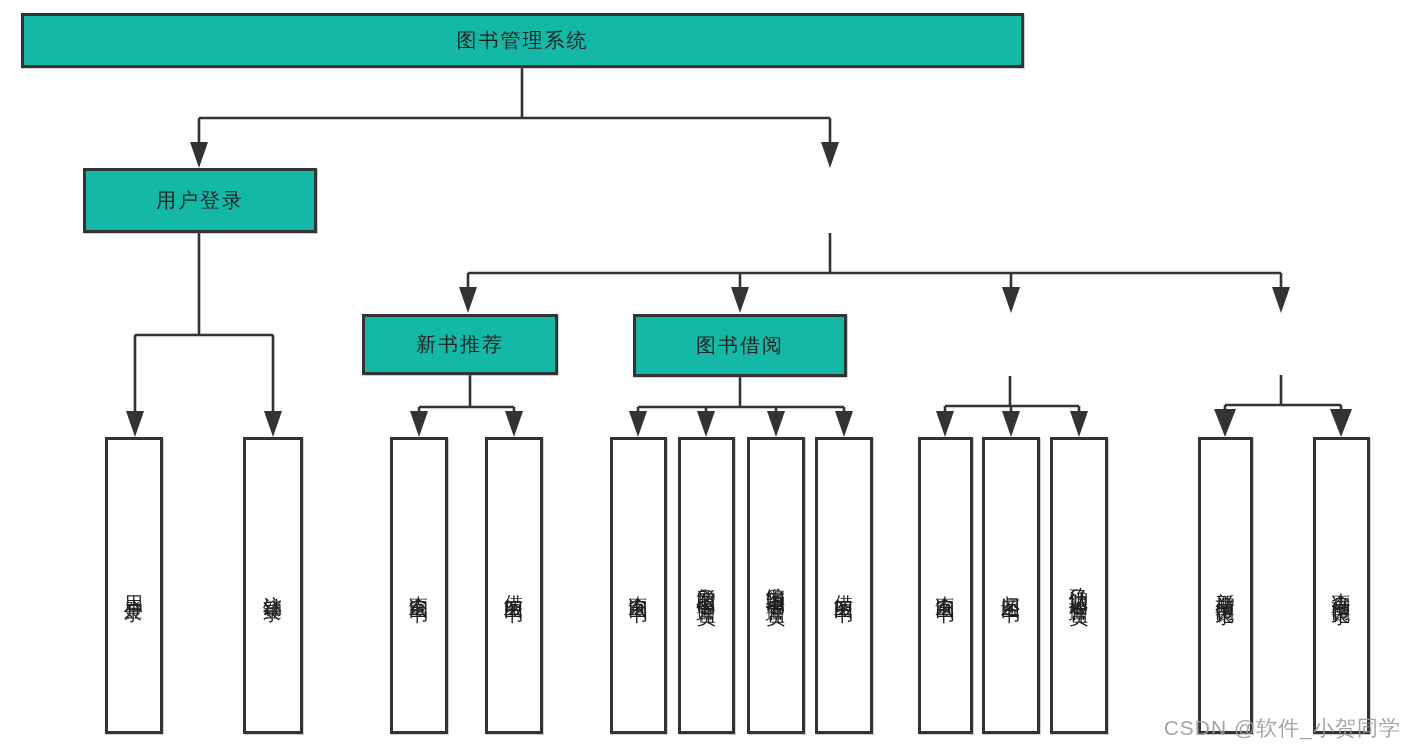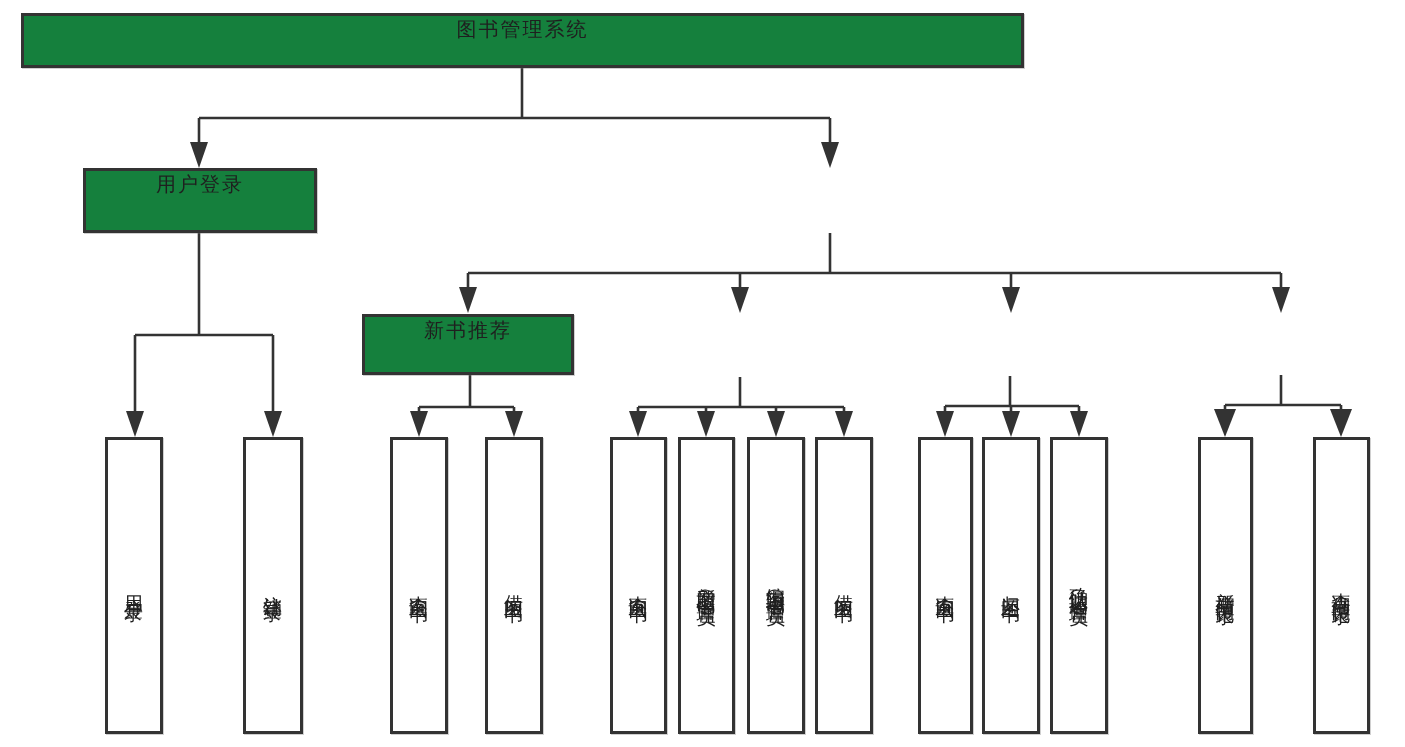--- a/index.html
+++ b/index.html
@@ -11,25 +11,25 @@
     font-family: "Liberation Sans", "DejaVu Sans", sans-serif;
     overflow: hidden;
   }
   #connectors {
     position: absolute;
     left: 0; top: 0;
     width: 1405px; height: 747px;
   }
   .node {
     position: absolute;
-    background: #15803d;
+    background: #14b8a6;
     border: 3px solid #333333;
     box-sizing: border-box;
     display: flex;
-    align-items: flex-start;
+    align-items: center;
     justify-content: center;
     color: #1f1f1f;
     font-size: 20px;
     letter-spacing: 2px;
     box-shadow: 1px 1px 0 rgba(120,120,120,0.35);
   }
   .leaf {
     position: absolute;
     top: 437px;
     height: 297px;
@@ -49,21 +49,21 @@
     text-orientation: mixed;
     line-height: 1.0;
     white-space: nowrap;
   }
   
   .box-root      { left: 21px;  top: 13px;  width: 1003px; height: 55px; }
   
   .box-user-login{ left: 83px;  top: 168px; width: 234px;  height: 65px; }
   .box-book-mgmt { left: 712px; top: 168px; width: 235px;  height: 65px; }
   
-  .box-l3-0 { left: 362px;  top: 314px; width: 212px; height: 61px; }
+  .box-l3-0 { left: 362px;  top: 314px; width: 196px; height: 61px; }
   .box-l3-1 { left: 633px;  top: 314px; width: 214px; height: 63px; }
   .box-l3-2 { left: 903px;  top: 314px; width: 214px; height: 62px; }
   .box-l3-3 { left: 1174px; top: 314px; width: 215px; height: 61px; }
   
   .leaf-0  { left: 105px;  width: 58px; }
   .leaf-1  { left: 243px;  width: 60px; }
   .leaf-2  { left: 390px;  width: 58px; }
   .leaf-3  { left: 485px;  width: 58px; }
   .leaf-4  { left: 610px;  width: 57px; }
   .leaf-5  { left: 678px;  width: 57px; }
@@ -168,20 +168,23 @@
     <span>图书管理系统</span>
   </div>
 
   <div class="node box-user-login">
     <span>用户登录</span>
   </div>
 
   <div class="node box-l3-0">
     <span>新书推荐</span>
   </div>
+  <div class="node box-l3-1">
+    <span>图书借阅</span>
+  </div>
 
   <div class="leaf leaf-0">
     <span>用户登录</span>
   </div>
   <div class="leaf leaf-1">
     <span>注销登录</span>
   </div>
 
   <div class="leaf leaf-2">
     <span>查询图书</span>
@@ -213,14 +216,15 @@
     <span>确认归还（管理员）</span>
   </div>
 
   <div class="leaf leaf-11">
     <span>新增借阅记录</span>
   </div>
   <div class="leaf leaf-12">
     <span>查询借阅记录</span>
   </div>
 
+  <div id="watermark">CSDN @软件_小贺同学</div>
 
 </div>
 
 </body></html>

